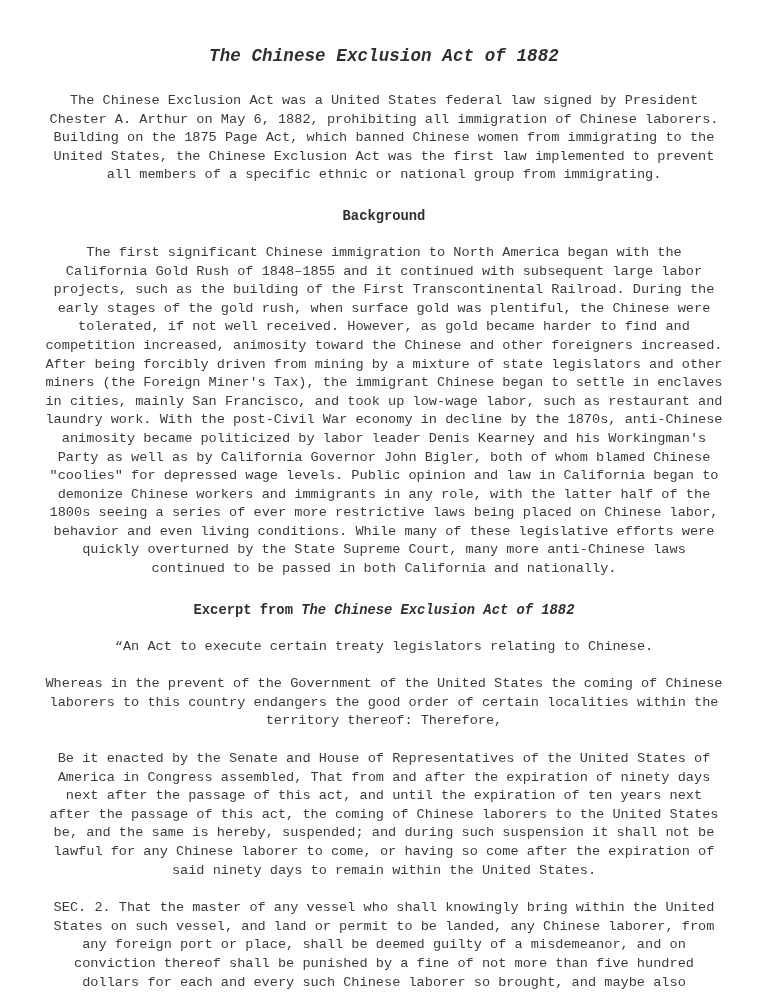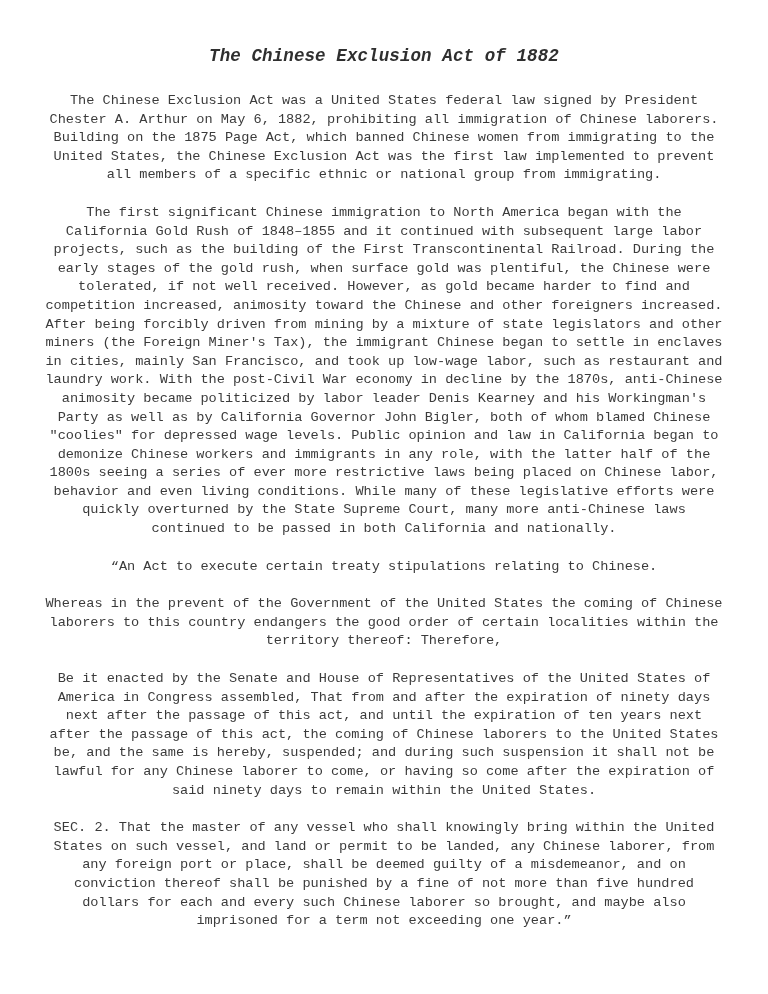--- a/index.html
+++ b/index.html
@@ -44,25 +44,27 @@
 </style>
 </head>
 <body>
 
 <div class="page">
 
   <h1 class="doc-title">The Chinese Exclusion Act of 1882</h1>
 
   <p class="body-text">The Chinese Exclusion Act was a United States federal law signed by President Chester A. Arthur on May 6, 1882, prohibiting all immigration of Chinese laborers. Building on the 1875 Page Act, which banned Chinese women from immigrating to the United States, the Chinese Exclusion Act was the first law implemented to prevent all members of a specific ethnic or national group from immigrating.</p>
 
+  <h2 class="section-heading">Background</h2>
 
   <p class="body-text">The first significant Chinese immigration to North America began with the California Gold Rush of 1848–1855 and it continued with subsequent large labor projects, such as the building of the First Transcontinental Railroad. During the early stages of the gold rush, when surface gold was plentiful, the Chinese were tolerated, if not well received. However, as gold became harder to find and competition increased, animosity toward the Chinese and other foreigners increased. After being forcibly driven from mining by a mixture of state legislators and other miners (the Foreign Miner's Tax), the immigrant Chinese began to settle in enclaves in cities, mainly San Francisco, and took up low-wage labor, such as restaurant and laundry work. With the post-Civil War economy in decline by the 1870s, anti-Chinese animosity became politicized by labor leader Denis Kearney and his Workingman's Party as well as by California Governor John Bigler, both of whom blamed Chinese "coolies" for depressed wage levels. Public opinion and law in California began to demonize Chinese workers and immigrants in any role, with the latter half of the 1800s seeing a series of ever more restrictive laws being placed on Chinese labor, behavior and even living conditions. While many of these legislative efforts were quickly overturned by the State Supreme Court, many more anti-Chinese laws continued to be passed in both California and nationally.</p>
 
+  <h2 class="section-heading"><span>Excerpt from </span><span class="italic">The Chinese Exclusion Act of 1882</span></h2>
 
-  <p class="body-text">“An Act to execute certain treaty stipulations relating to Chinese.</p>
+  <p class="body-text">“An Act to execute certain treaty legislators relating to Chinese.</p>
 
   <p class="body-text">Whereas in the prevent of the Government of the United States the coming of Chinese laborers to this country endangers the good order of certain localities within the territory thereof: Therefore,</p>
 
   <p class="body-text">Be it enacted by the Senate and House of Representatives of the United States of America in Congress assembled, That from and after the expiration of ninety days next after the passage of this act, and until the expiration of ten years next after the passage of this act, the coming of Chinese laborers to the United States be, and the same is hereby, suspended; and during such suspension it shall not be lawful for any Chinese laborer to come, or having so come after the expiration of said ninety days to remain within the United States.</p>
 
   <p class="body-text">SEC. 2. That the master of any vessel who shall knowingly bring within the United States on such vessel, and land or permit to be landed, any Chinese laborer, from any foreign port or place, shall be deemed guilty of a misdemeanor, and on conviction thereof shall be punished by a fine of not more than five hundred dollars for each and every such Chinese laborer so brought, and maybe also imprisoned for a term not exceeding one year.”</p>
 
 </div>
 
 </body></html>

